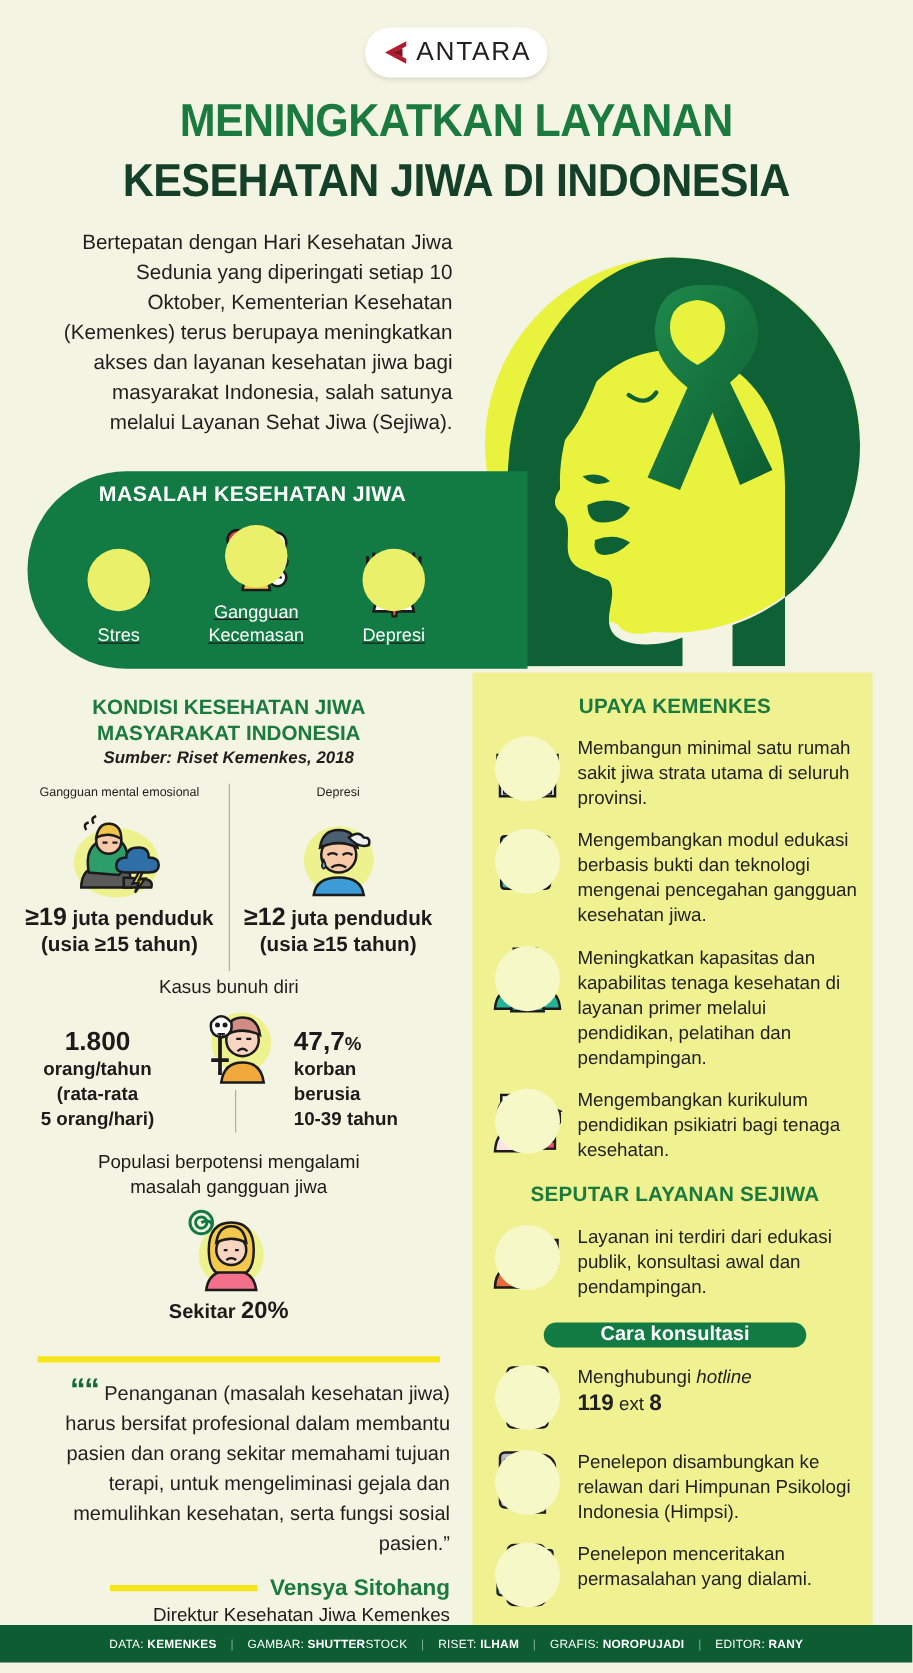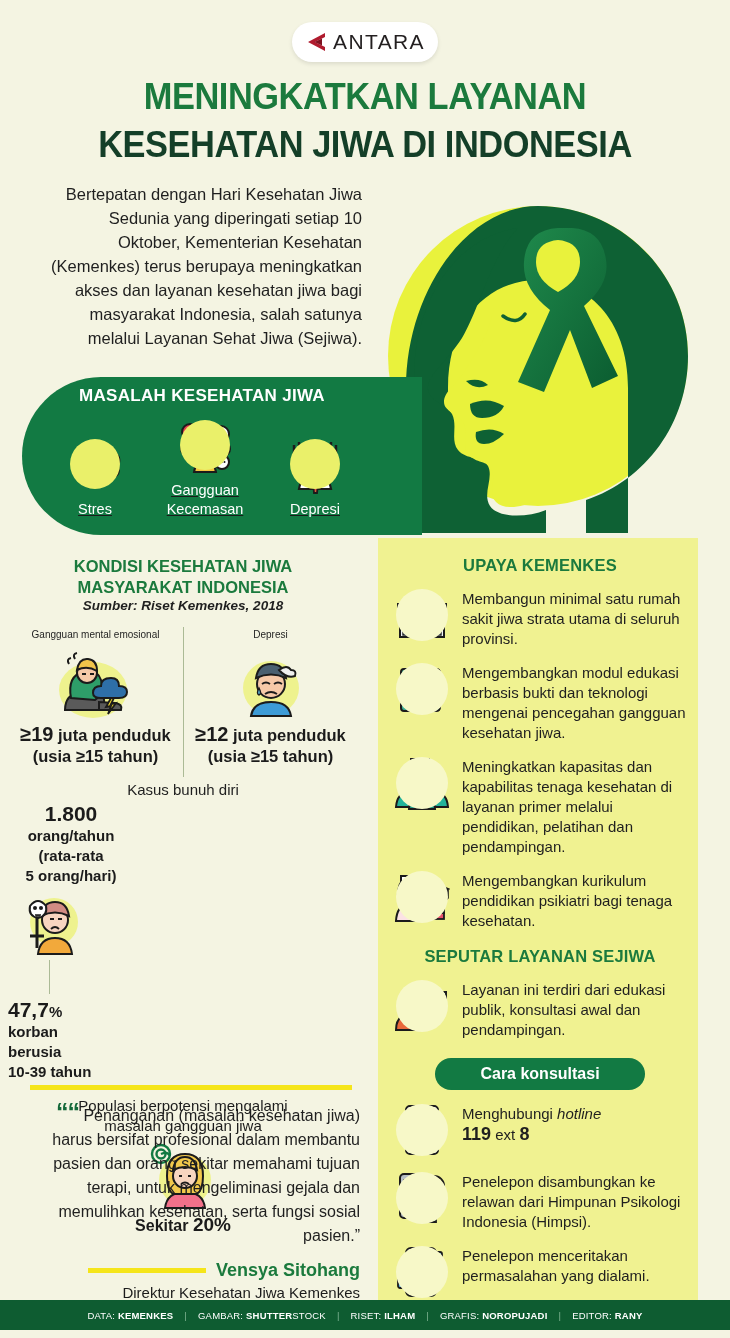--- a/index.html
+++ b/index.html
@@ -75,21 +75,21 @@
 
   .stat-row{ display:flex; margin-top:12px; position:relative; }
   .stat-col{ flex:1; text-align:center; padding:0 4px; }
   .stat-col .cap{ font-size:10px; line-height:19px; color:#1F1F1F; }
   .stat-col .big{ font-size:16.5px; font-weight:bold; margin-top:4px; line-height:21px; }
   .big .num{ font-size:20px; }
   .vdiv{ position:absolute; left:50%; top:2px; width:1px; height:150px; background:#6F8A56; opacity:.55; }
 
   .sub-head{ text-align:center; font-size:15px; margin-top:14px; color:#1F1F1F; }
 
-  .suicide{ display:flex; align-items:flex-start; justify-content:center; margin-top:6px; gap:6px;flex-direction:column; }
+  .suicide{ display:flex; align-items:flex-end; justify-content:center; margin-top:6px; gap:6px; }
   .suicide .left{ width:126px; text-align:center; font-size:15px; font-weight:bold; line-height:20px; }
   .suicide .left .num{ font-size:21px; }
   .suicide .right{ width:116px; text-align:left; font-size:15px; font-weight:bold; line-height:20px; }
   .suicide .right .num{ font-size:21px; }
   .suicide .mid{ width:82px; position:relative; display:flex; flex-direction:column; align-items:center; }
   .mid-divider{ width:1px; height:34px; background:#6F8A56; opacity:.55; margin-top:2px; }
 
   .pop-head{ text-align:center; font-size:15px; line-height:20px; margin-top:14px; }
   .pop-icon{ margin:6px auto 0; width:76px; }
   .pop-val{ text-align:center; font-size:16px; font-weight:bold; margin-top:2px; }
@@ -110,21 +110,21 @@
   
   .rcol{ position:absolute; left:394px; top:556px; width:292px; }
   .r-head{
     text-align:center; color:#1B7A3D; font-size:16.5px; font-weight:bold; letter-spacing:.2px;
   }
   .r-item{ display:flex; gap:12px; margin-top:12px; align-items:flex-start; }
   .r-ico{ width:56px; min-width:56px; height:56px; position:relative; }
   .r-ico .glow{ position:absolute; left:2px; top:2px; width:52px; height:52px; border-radius:50%; background:#F7F8C8; }
   .r-txt{ font-size:15px; line-height:20px; color:#1F1F1F; padding-top:2px; }
   .pill{
-    margin:18px auto 0; width:210px; height:32px; background:#127A43; border-radius:16px;
+    margin:18px auto 0; width:210px; height:20px; background:#127A43; border-radius:16px;
     color:#fff; font-size:16px; font-weight:bold; display:flex; align-items:center; justify-content:center;
   }
   .sep-sp{ height:16px; }
 
   
   .footer{
     position:absolute; left:0; top:1300px; width:730px; height:30px; background:#0E5C31;
     display:flex; align-items:center; justify-content:center; gap:0;
     color:#FFFFFF; font-size:9.5px; letter-spacing:.2px;
   }

